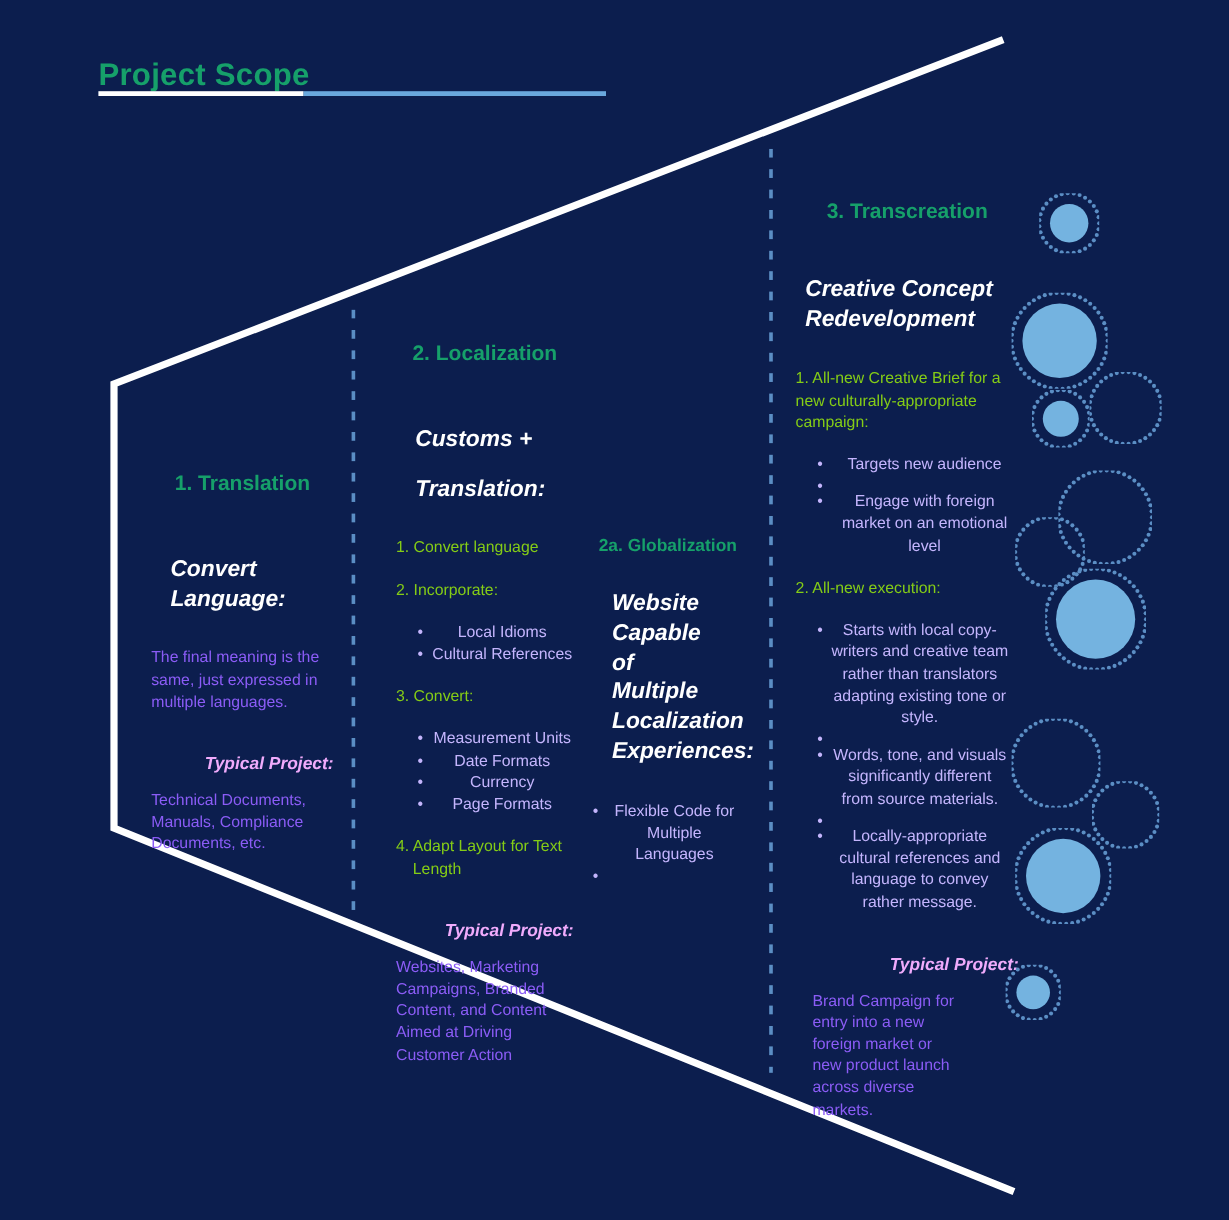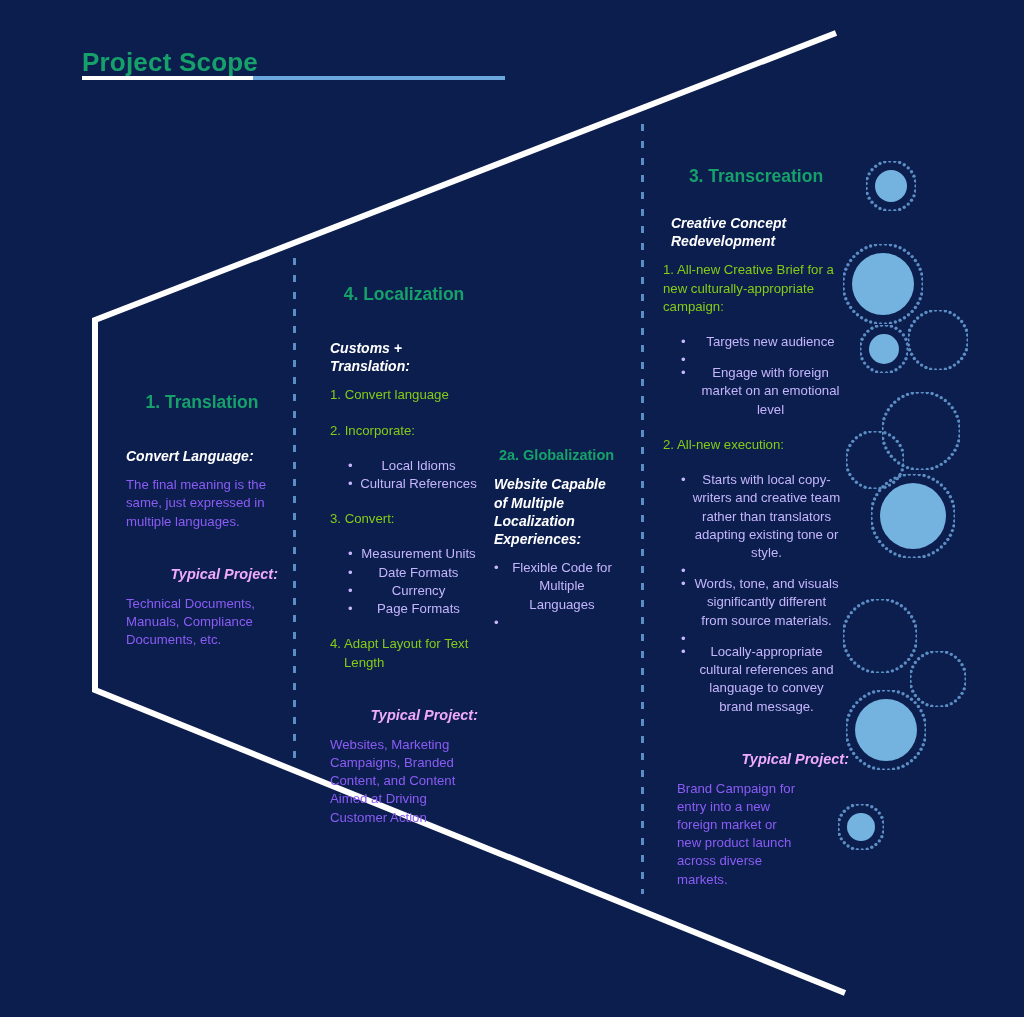--- a/index.html
+++ b/index.html
@@ -33,22 +33,22 @@
   }
   #divider-1{left:293px;top:258px;height:508px;}
   #divider-2{left:641px;top:124px;height:770px;}
 
   
   .col{position:absolute;}
   .col-heading{
     color:#16a06a;font-size:17.5px;font-weight:bold;margin:0 0 0 0;line-height:1.2;text-align:center;
   }
   .sub-head{
-    color:#ffffff;font-size:14px;font-weight:bold;font-style:italic;
-    line-height:1.3;margin:0;
+    color:#ffffff;font-size:19px;font-weight:bold;font-style:italic;
+    line-height:1.3;margin:16px;
   }
   .typ-head{
     color:#f0abfc;font-size:14.5px;font-weight:bold;font-style:italic;
     line-height:1.3;margin:0;text-align:right;
   }
   .body-text{
     color:#8b5cf6;font-size:13.2px;line-height:1.38;margin:0;
   }
   .num-item{color:#84cc16;font-size:13.2px;line-height:1.38;margin:0;}
   .bullets{margin:0;padding:0;list-style:none;}
@@ -95,21 +95,21 @@
     <div class="sub-head">Convert Language:</div>
     <div class="gap-s"></div>
     <div class="body-text">The final meaning is the same, just expressed in multiple languages.</div>
     <div class="gap-xl"></div>
     <div class="typ-head">Typical Project:</div>
     <div class="gap-s"></div>
     <div class="body-text">Technical Documents, Manuals, Compliance Documents, etc.</div>
   </div>
 
   <div class="col" style="left:330px;top:284px;width:148px;">
-    <div class="col-heading">4. Localization</div>
+    <div class="col-heading">2. Localization</div>
     <div class="gap-xl"></div>
     <div class="sub-head">Customs +</div>
     <div class="sub-head">Translation:</div>
     <div class="gap-s"></div>
     <div class="num-item">1. Convert language</div>
     <div class="gap-m"></div>
     <div class="num-item">2. Incorporate:</div>
     <div class="gap-m"></div>
     <ul class="bullets indent">
       <li>Local Idioms</li>
@@ -156,21 +156,21 @@
       <li>Engage with foreign market on an emotional level</li>
     </ul>
     <div class="gap-m"></div>
     <div class="num-item">2. All-new execution:</div>
     <div class="gap-m"></div>
     <ul class="bullets indent" style="width:160px;">
       <li>Starts with local copy-writers and creative team rather than translators adapting existing tone or style.</li>
       <li style="height:13px;"></li>
       <li>Words, tone, and visuals significantly different from source materials.</li>
       <li style="height:13px;"></li>
-      <li>Locally-appropriate cultural references and language to convey brand message.</li>
+      <li>Locally-appropriate cultural references and language to convey rather message.</li>
     </ul>
     <div class="gap-xl"></div>
     <div class="typ-head" style="margin-left:14px;">Typical Project:</div>
     <div class="gap-s"></div>
     <div class="body-text" style="margin-left:14px;width:120px;">Brand Campaign for entry into a new foreign market or new product launch across diverse markets.</div>
   </div>
 
   <div id="decor-layer">
       <div class="deco" style="left: 866px; top: 161px; width: 50px; height: 50px;">
         <div class="fill" style="width: 32px; height: 32px; background: rgb(116, 179, 224);"></div>

